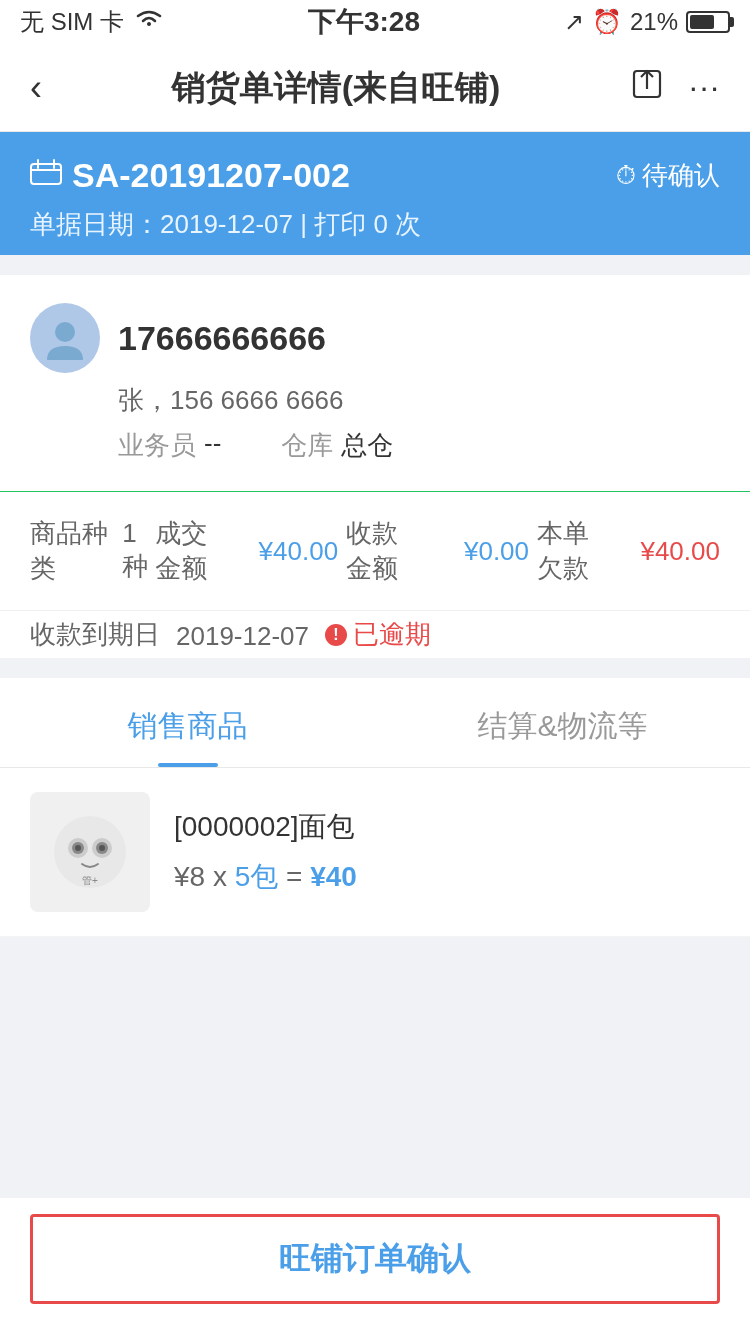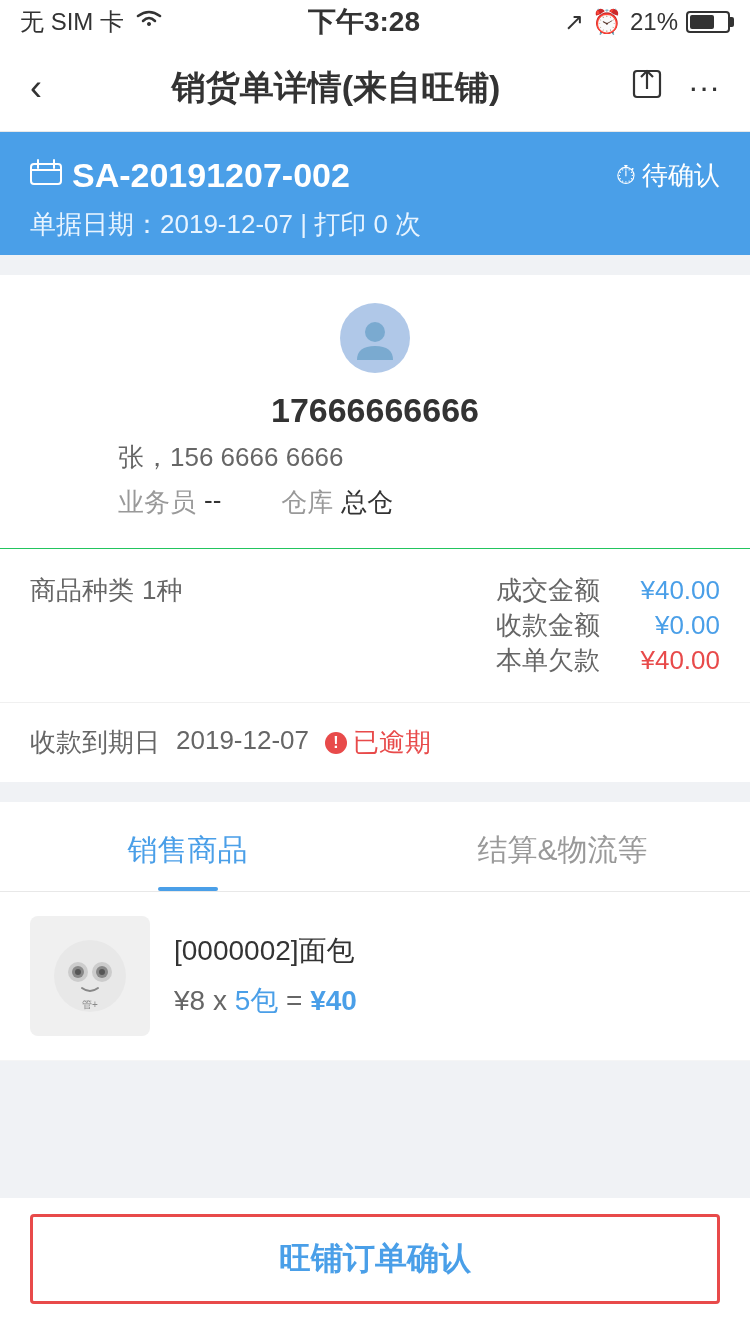--- a/index.html
+++ b/index.html
@@ -95,21 +95,20 @@
     .customer-section {
       padding: 28px 30px;
       display: flex;
       flex-direction: column;
       gap: 10px;
     }
     .customer-top {
       display: flex;
       align-items: center;
       gap: 18px;
-      flex-direction: column;
     }
     .avatar {
       width: 70px;
       height: 70px;
       border-radius: 50%;
       background: #b0c8e8;
       display: flex;
       align-items: center;
       justify-content: center;
       font-size: 36px;
@@ -134,39 +133,40 @@
     .summary-section {
       padding: 24px 30px;
       display: flex;
       align-items: flex-start;
       justify-content: space-between;
       border-top: 1px solid #22c55e;
     }
     .summary-left { display: flex; align-items: center; gap: 8px; font-size: 26px; color: #666; }
     .summary-right {
       display: flex;
-      flex-direction: column;
+      flex-direction: row;
       align-items: flex-end;
+      gap: 8px;
     }
     .summary-row {
       display: flex;
       align-items: center;
       gap: 20px;
       font-size: 26px;
     }
     .summary-row-label { color: #666; }
     .summary-row-value { color: #4a9fe8; font-weight: 500; min-width: 100px; text-align: right; }
     .summary-row-value.red { color: #e84a4a; }
 
     
     .due-date-section {
-      padding: 22px 30px;
+      padding: 6px 30px;
       border-top: 1px solid #f0f0f0;
       display: flex;
-      align-items: flex-start;
+      align-items: flex-end;
       gap: 16px;
       font-size: 26px;
       color: #666;
     }
     .overdue-badge {
       display: flex;
       align-items: center;
       gap: 6px;
       color: #e84a4a;
       font-size: 26px;

